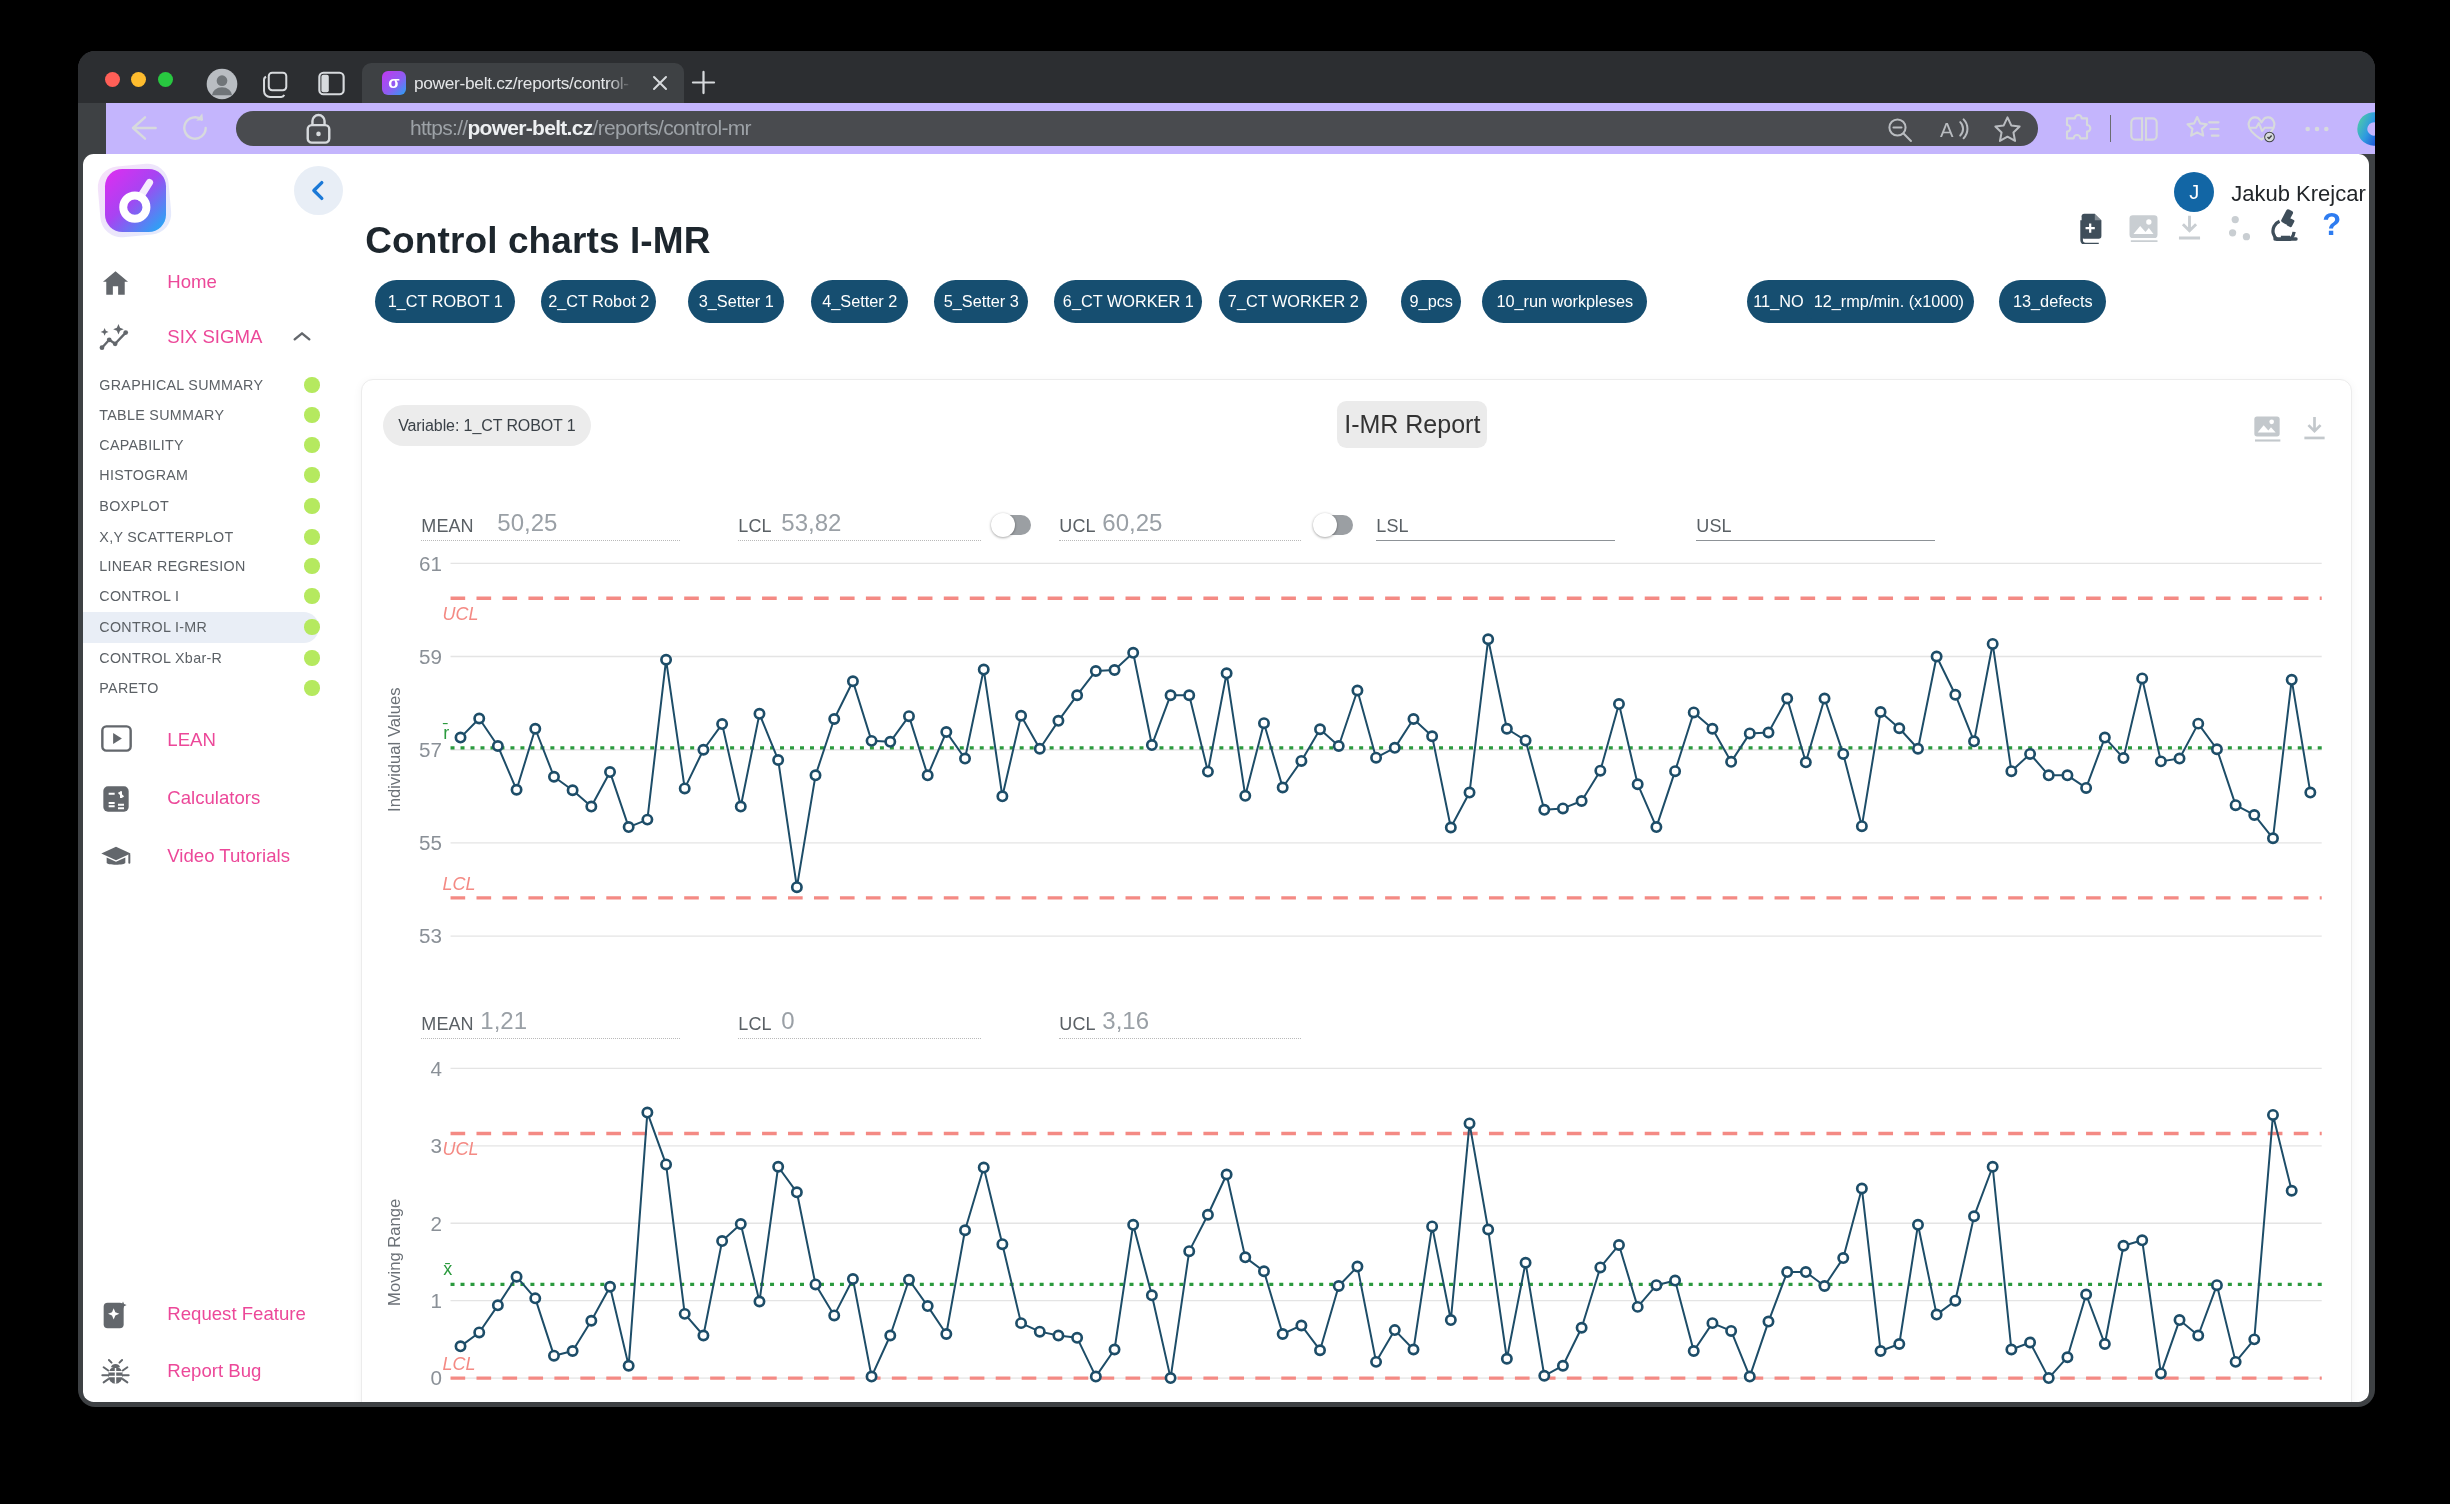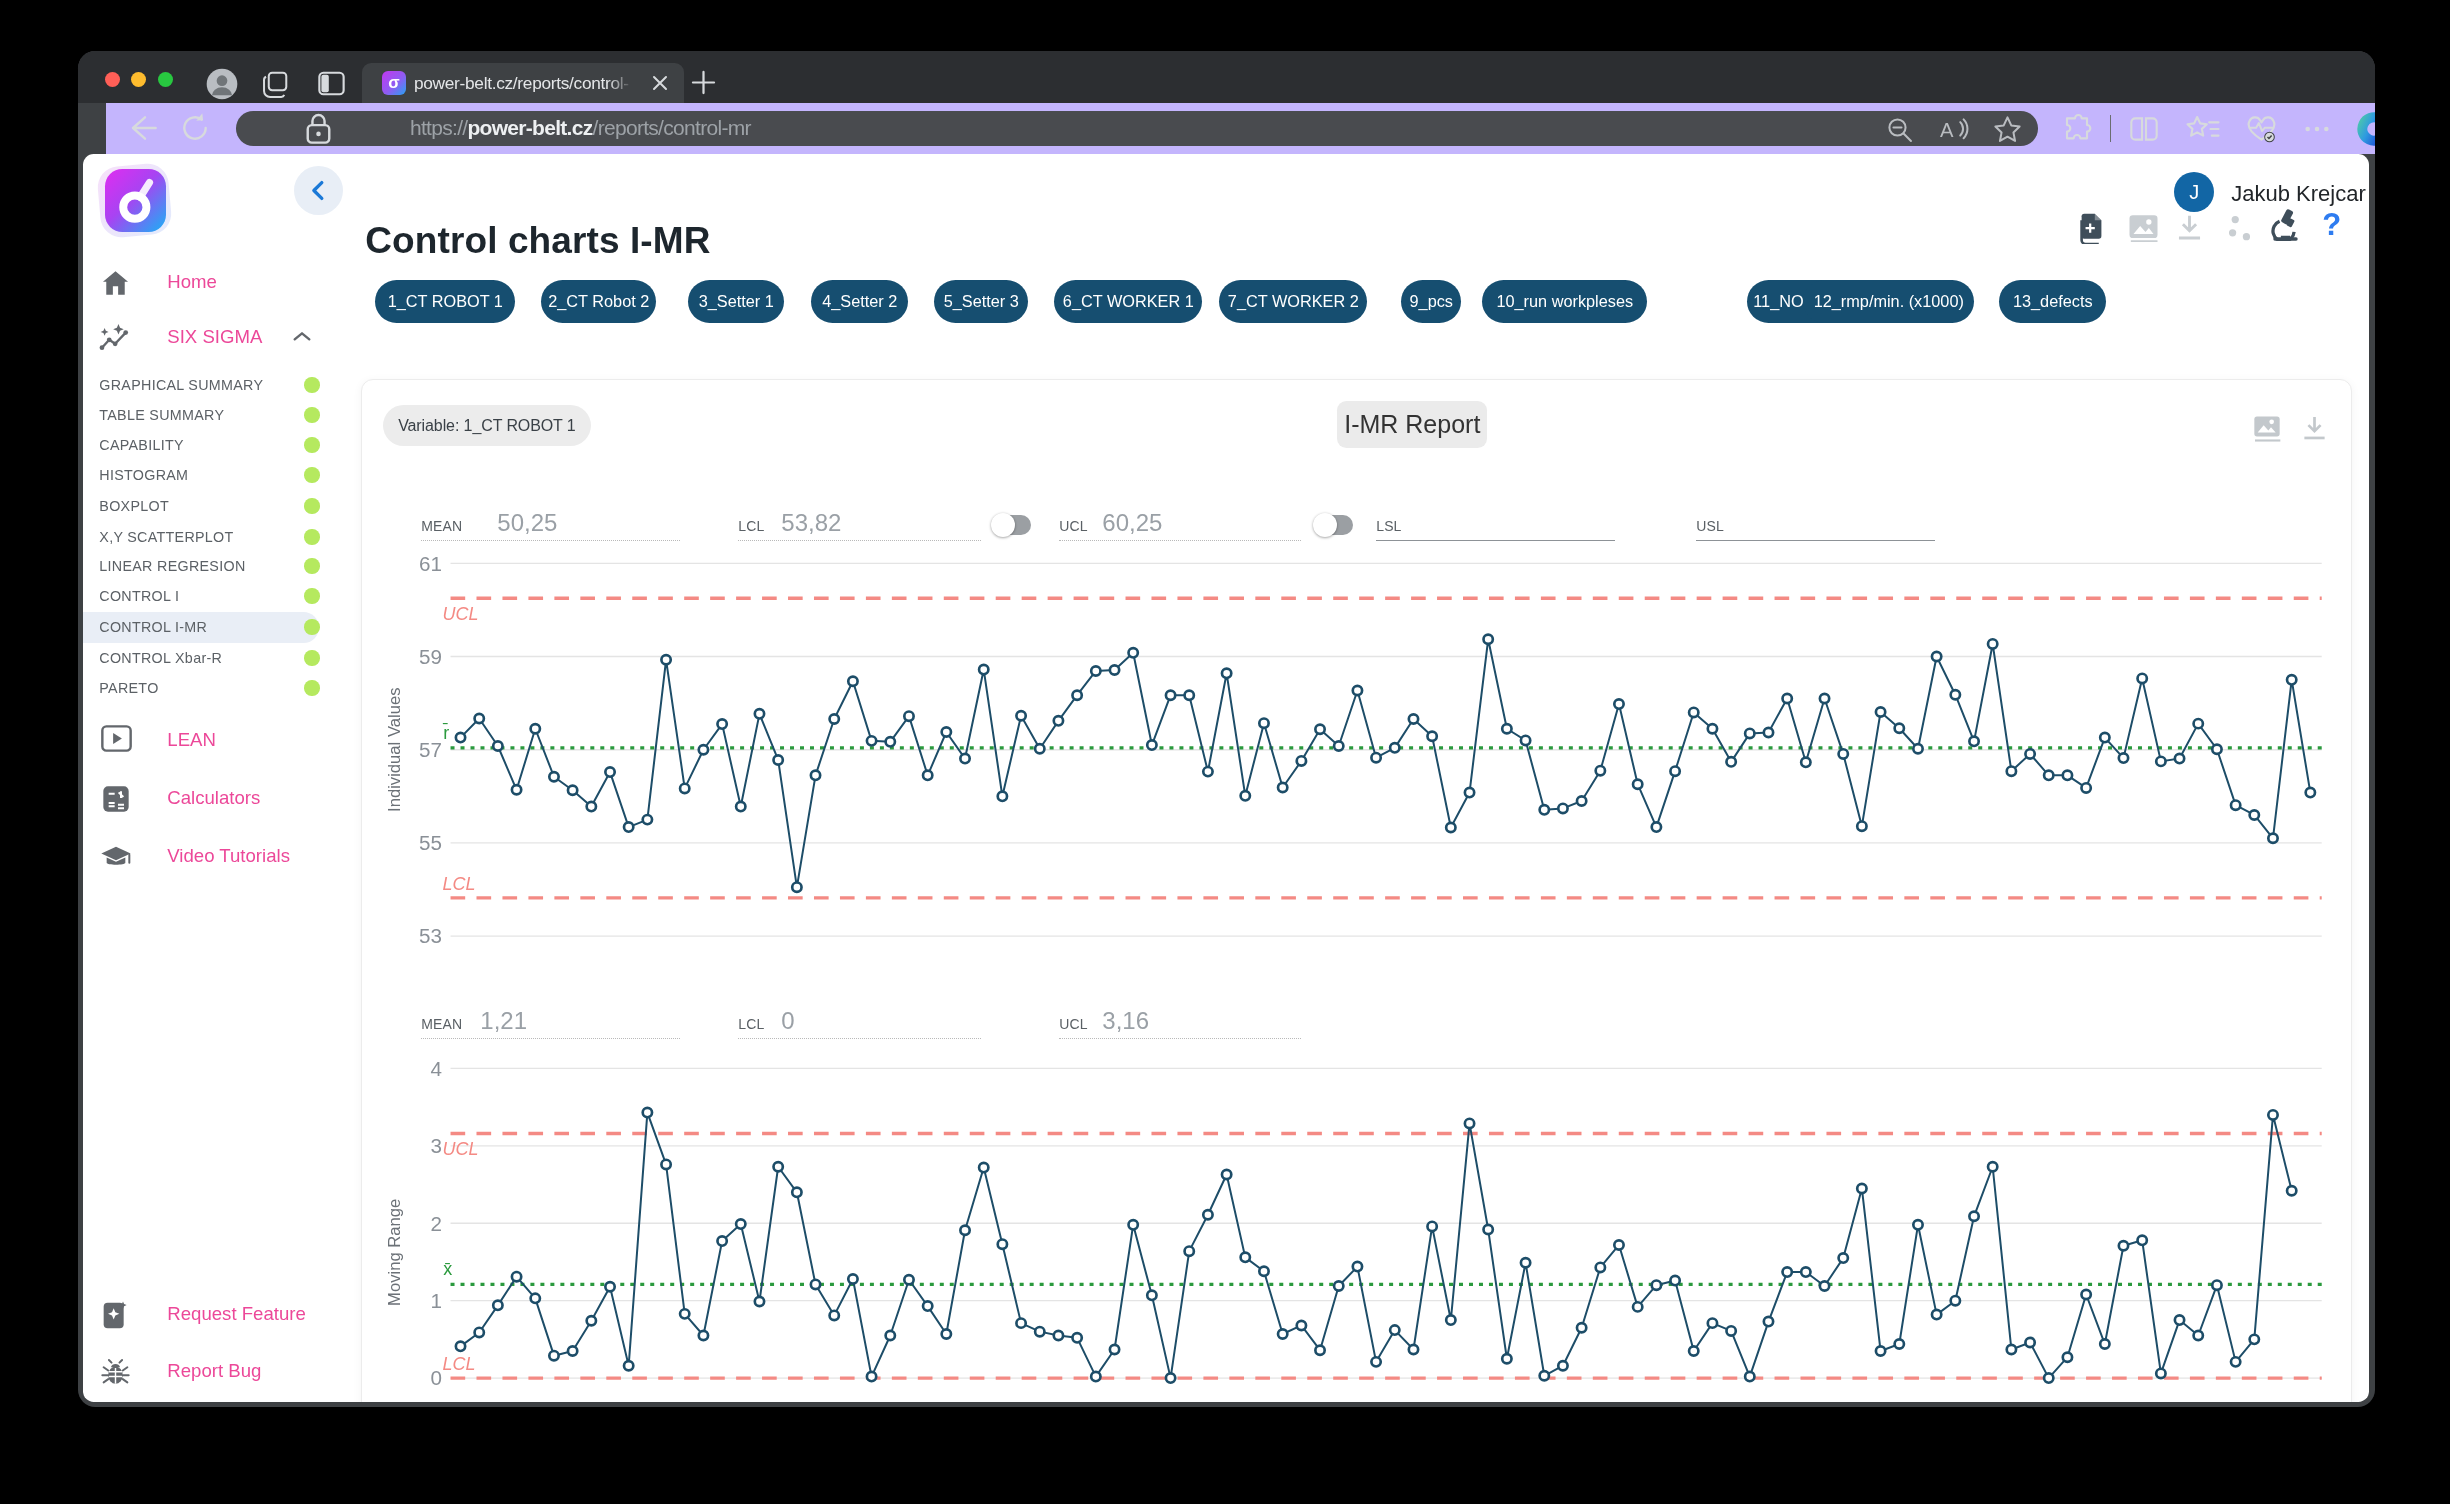--- a/index.html
+++ b/index.html
@@ -27,21 +27,21 @@
 .gdot { position:absolute; left:221px; top:7.3px; width:15.3px; height:15.3px; border-radius:50%; background:#b5e95f; }
 .pagetitle { position:absolute; left:282px; top:66px; font-size:37px; font-weight:700; color:#1d262d; letter-spacing:0.1px; }
 .chip { position:absolute; top:126px; height:43px; border-radius:22px; background:#164e70; color:#fff; font-size:16.3px; text-align:center; line-height:43px; }
 .avatar { position:absolute; left:2091px; top:18px; width:40px; height:40px; border-radius:50%; background:#1266a5; color:#fff; font-size:20px; text-align:center; line-height:40px; }
 .uname { position:absolute; left:2148px; top:27px; font-size:22px; color:#212529; white-space:nowrap; }
 .card { position:absolute; left:278px; top:213px; width:1991px; height:1039px; background:#fff; border:1.3px solid #ececec; border-radius:12px; box-shadow:0 2.7px 9.3px rgba(0,0,0,.05);margin-top:12px; }
 .vpill { position:absolute; left:20.6px; top:25px; height:41px; border-radius:20.6px; background:#ececec; color:#3a4147; font-size:16px; letter-spacing:-0.1px; line-height:41px; padding:0 15.3px; }
 .imrpill { position:absolute; left:975px; top:20.6px; width:150px; height:47px; border-radius:9.3px; background:#ebebeb; color:#333; font-size:25px; text-align:center; line-height:47px; }
 .ufield { position:absolute; height:29px; line-height:28px; border-bottom:1.3px dotted #b9b9b9; white-space:nowrap; }
 .ufield.solid { border-bottom:1.3px solid #8d9297; }
-.flab { font-size:14px; color:#5a6065; letter-spacing:0.1px; }
+.flab { font-size:18px; color:#5a6065; letter-spacing:0.1px; }
 .fval { position:absolute; top:-2.7px; font-size:24px; color:#9aa0a6; }
 .toggle { position:absolute; width:39px; height:20px; border-radius:10.7px; background:#9b9fa3; }
 .toggle .knob { position:absolute; left:-1.3px; top:-2px; width:24px; height:24px; border-radius:50%; background:#fff; box-shadow:0 0.7px 2.7px rgba(0,0,0,.4); }
 .chartsvg { position:absolute; left:0; top:0; }
 </style></head>
 <body>
 <div class="window">
   <div class="titlebar">
     <div class="tl" style="left:27px;background:#ff5f57"></div>
     <div class="tl" style="left:53px;background:#febc2e"></div>

